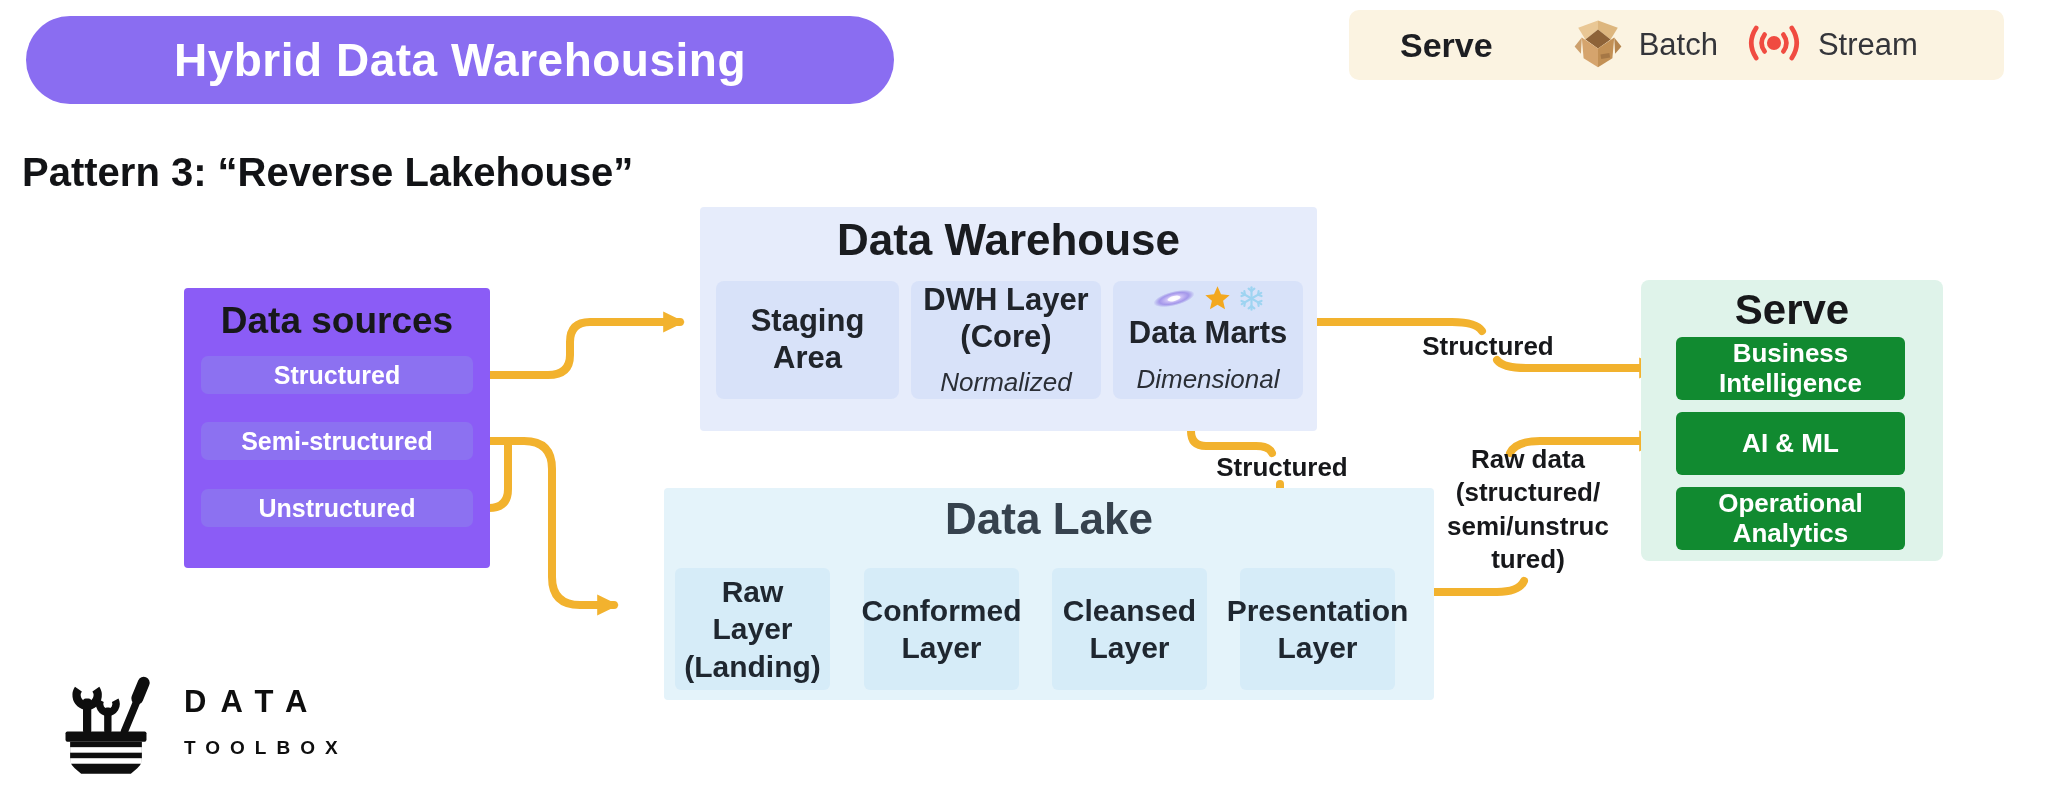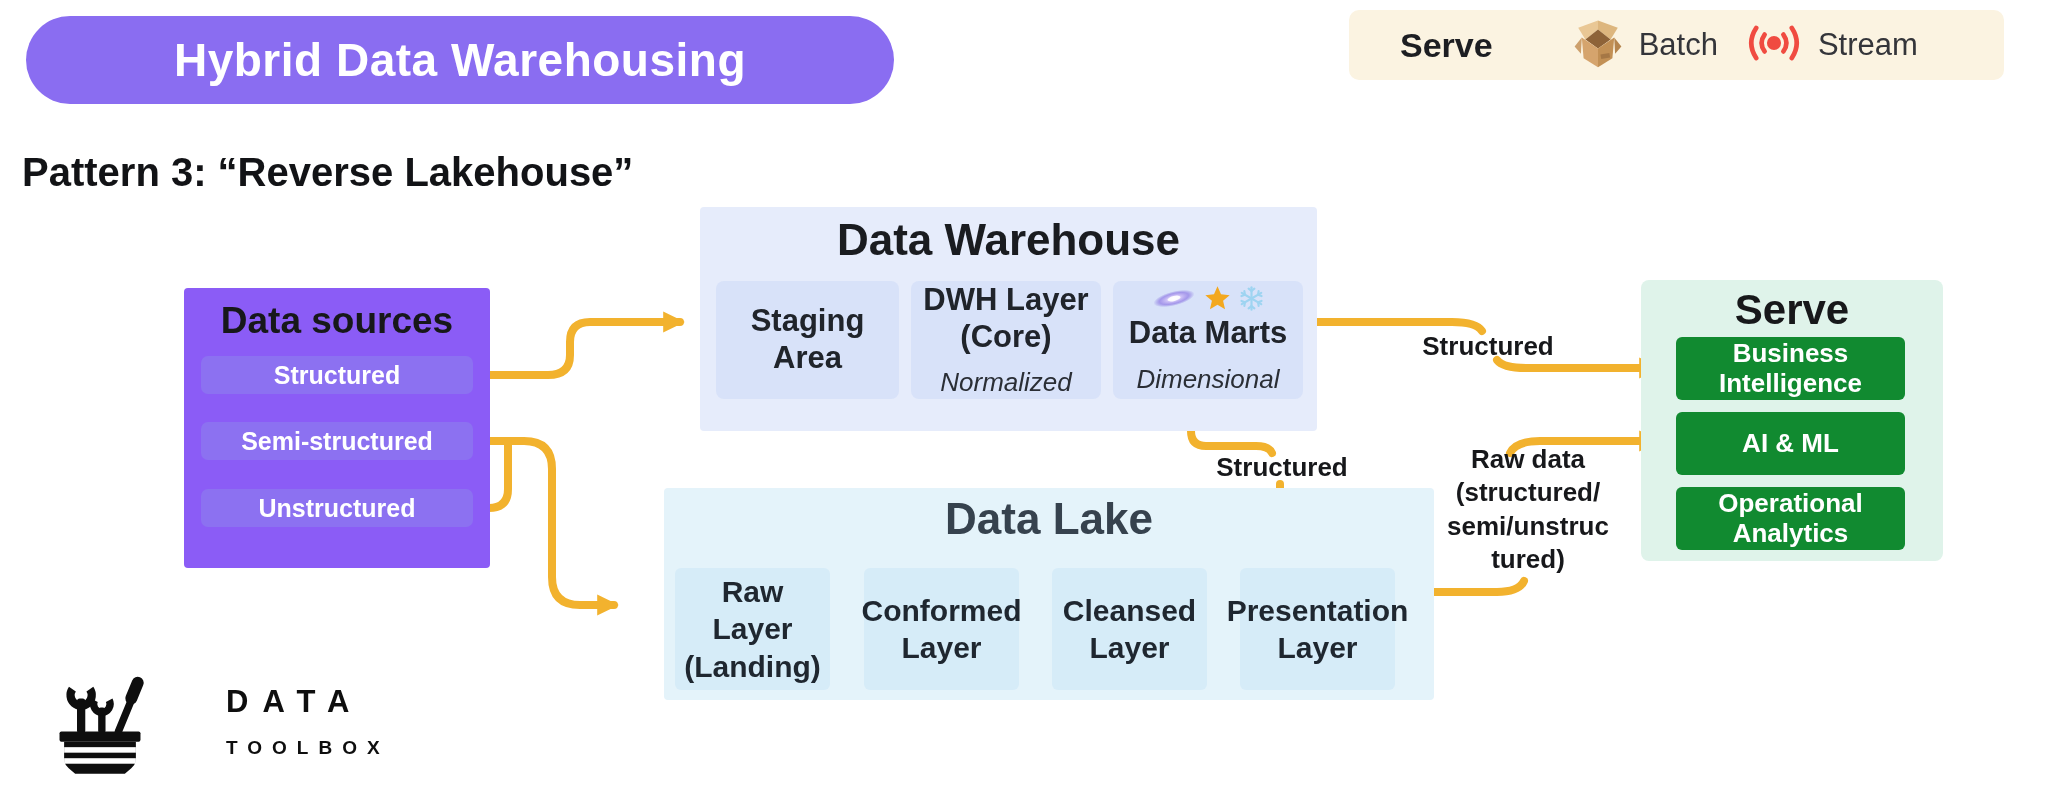--- a/index.html
+++ b/index.html
@@ -45,21 +45,21 @@
   .serve .ptitle{position:absolute;top:6px;font-size:42px;color:#17181a;}
   .srvbtn{position:absolute;left:35px;width:229px;height:63px;background:#118a30;border-radius:6px;
           display:flex;align-items:center;justify-content:center;text-align:center;
           color:#ffffff;font-size:26px;font-weight:bold;line-height:1.15;}
   
   .flow-label{font-size:26px;font-weight:bold;color:#17181b;text-align:center;}
   .lbl-top{left:1408px;top:331px;width:160px;}
   .lbl-mid{left:1202px;top:452px;width:160px;}
   .lbl-raw{left:1423px;top:443px;width:210px;line-height:1.28;}
   
-  .logo{left:54px;top:674px;display:flex;align-items:flex-start;gap:48px;}
+  .logo{left:60px;top:674px;display:flex;align-items:flex-start;}
   .logotext{margin-left:32px;margin-top:10px;}
   .logotext .l1{font-size:31px;font-weight:bold;letter-spacing:14px;color:#0e0e0e;}
   .logotext .l2{font-size:19px;font-weight:bold;letter-spacing:10px;color:#0e0e0e;margin-top:17px;}
   svg.arrows{position:absolute;left:0;top:0;pointer-events:none;}
 </style>
 </head>
 <body>
 
 <div class="canvas">
 

